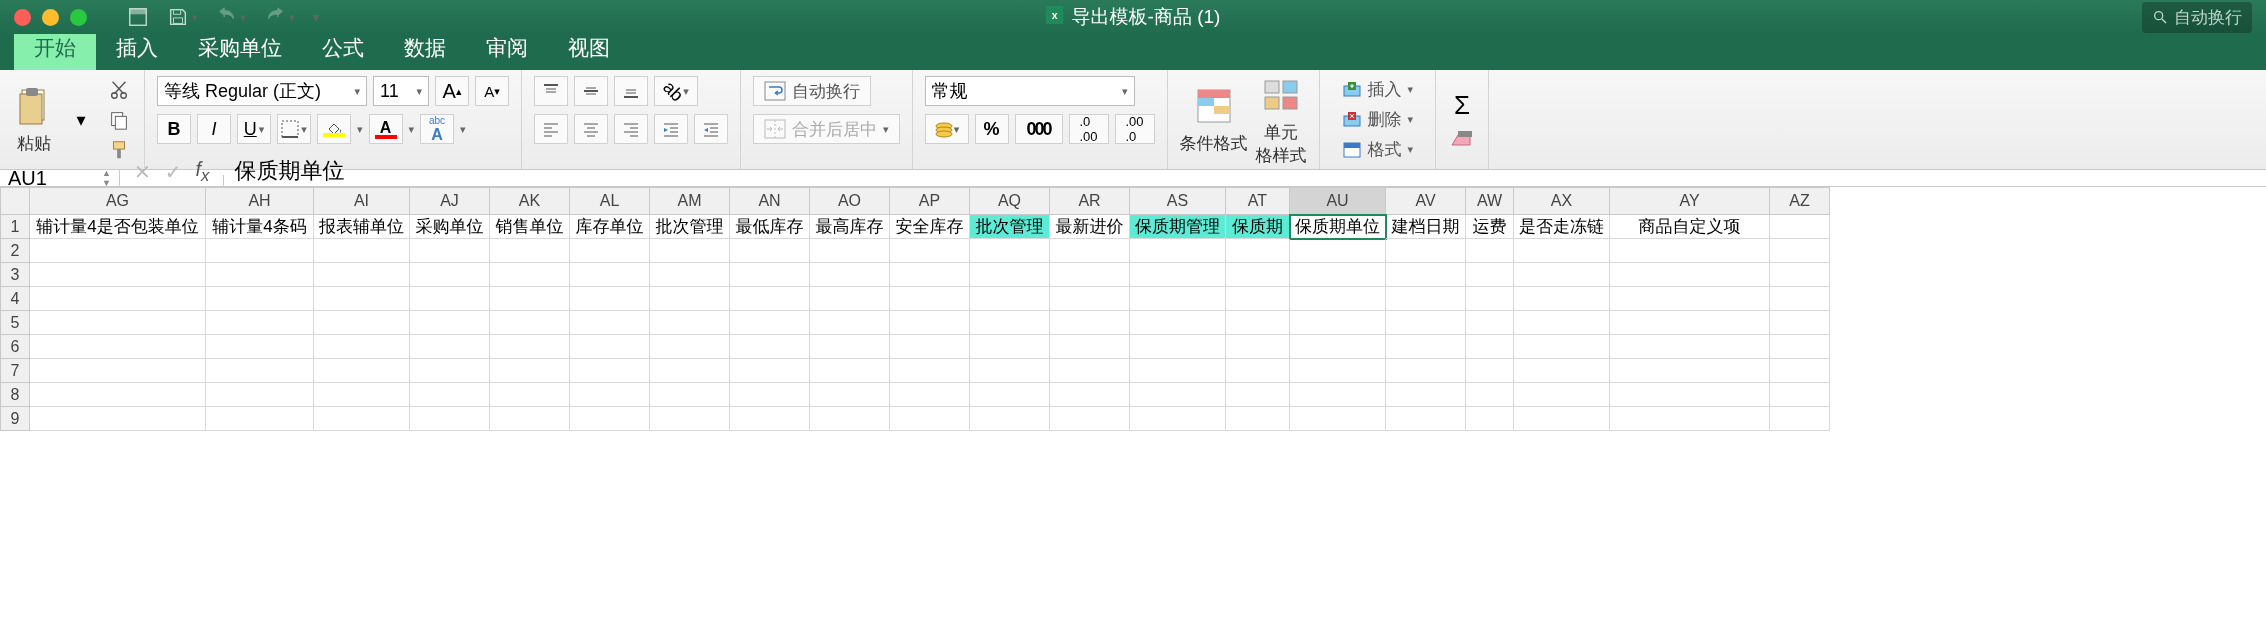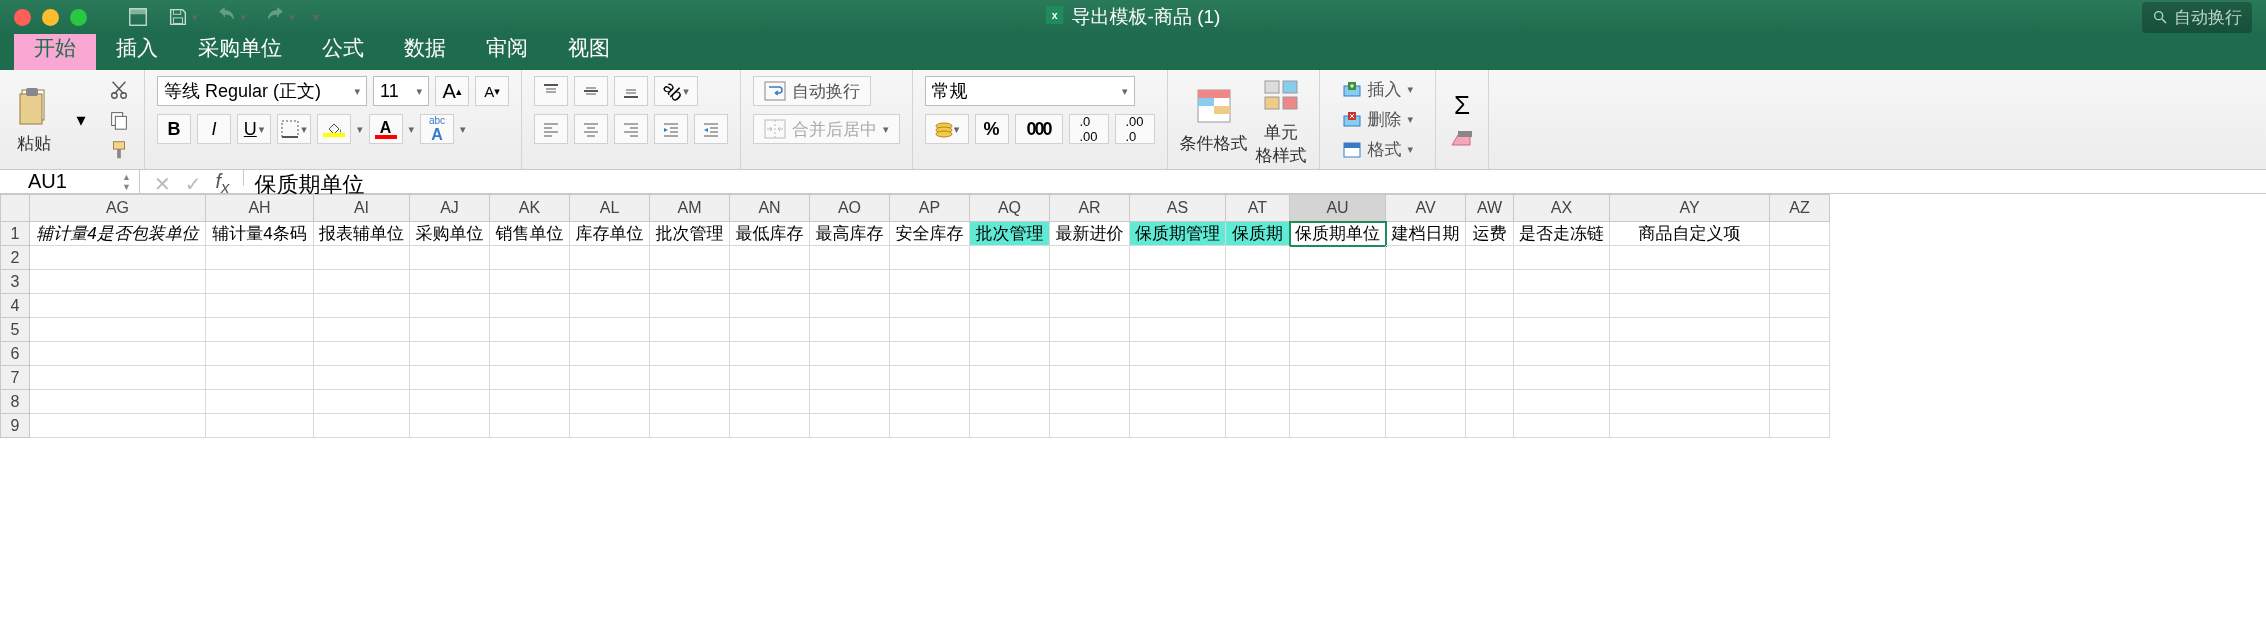--- a/index.html
+++ b/index.html
@@ -14,40 +14,40 @@
   .light.green { background: #28c840; }
   .qat { display: flex; gap: 18px; margin-left: 40px; align-items: center; color: #d6e8df; }
   .qat-item { opacity: .9; cursor: pointer; display:flex; align-items:center; gap:3px; }
   .title-center { position: absolute; left: 50%; transform: translateX(-50%); font-size: 19px; display:flex; align-items:center; gap:8px; }
   .doc-icon { width: 18px; height: 18px; display:inline-block; }
   .search-box { margin-left: auto; margin-right: 14px; display:flex; align-items:center; gap:6px; background: rgba(0,0,0,.25); padding: 4px 10px; border-radius: 4px; font-size: 17px; color:#bcd6ca;}
   
   
   .tabs { height: 36px; background: #1f6b4d; display: flex; align-items: flex-end; padding-left: 14px; }
   .tab { padding: 8px 20px; color: #fff; font-size: 21px; cursor: pointer; }
-  .tab.active { background: #f9a8d4; color: #206b4d; }
+  .tab.active { background: #86efac; color: #206b4d; }
   
   
   .ribbon { height: 100px; background: linear-gradient(#f7f7f7,#ececec); border-bottom: 1px solid #c9c9c9; display: flex; }
   .group { border-right: 1px solid #d4d4d4; padding: 6px 12px; display: flex; gap: 8px; align-items: center; position:relative;}
   .vbtn { display:flex; flex-direction:column; align-items:center; gap:4px; font-size:17px; color:#333; cursor:pointer; }
   .vbtn .ico-big { width:44px; height:44px; }
   .small-col { display:flex; flex-direction:column; gap:8px; }
   .small-ico { width:26px; height:22px; cursor:pointer; }
   .font-select { width:210px; height:30px; background:#fff; border:1px solid #bcbcbc; font-size:18px; padding:0 6px; display:flex; align-items:center; justify-content:space-between; }
   .size-select { width:56px; height:30px; background:#fff; border:1px solid #bcbcbc; font-size:18px; padding:0 6px; display:flex; align-items:center; justify-content:space-between;}
   .btn-row { display:flex; gap:6px; }
   .rb { width:34px; height:30px; border:1px solid #d0d0d0; background:#fafafa; display:flex; align-items:center; justify-content:center; cursor:pointer; font-size:18px;}
   .rb-wide { width:auto; padding:0 10px; gap:6px; font-size:17px; color:#555; }
   .rb.disabled { color:#aaa; }
   .caret-sm { font-size:11px; color:#666; }
   .fontcolor-bar { width:22px; height:4px; margin-top:-2px;}
   
   
-  .fbar { height: 24px; border-bottom: 1px solid #c9c9c9; display:flex; align-items:flex-start; background:#fff;padding-left:20px;}
+  .fbar { height: 17px; border-bottom: 1px solid #c9c9c9; display:flex; align-items:flex-end; background:#fff;}
   .namebox { width:120px; height:100%; border-right:1px solid #c9c9c9; display:flex; align-items:center; padding:0 8px; font-size:20px; justify-content:space-between;}
   .fbar-btns { display:flex; gap:14px; padding:0 14px; color:#888; font-size:20px; align-items:center;}
   .fx { font-style:italic; color:#555; font-size:20px;}
   .fbar-sep { width:1px; height:70%; background:#c9c9c9;}
   .formula-input { flex:1; padding:0 10px; font-size:22px; }
   
   
   .grid-wrap { position:relative; }
   .col-headers { display:flex; height:28px; }
   .corner { width:30px; border:1px solid #c9c9c9; background:#f0f0f0;}
@@ -443,21 +443,21 @@
       <div class="colh active" style="width: 96px;">AU</div>
       <div class="colh" style="width: 80px;">AV</div>
       <div class="colh" style="width: 48px;">AW</div>
       <div class="colh" style="width: 96px;">AX</div>
       <div class="colh" style="width: 160px;">AY</div>
       <div class="colh" style="width: 60px;">AZ</div>
     </div>
   <div id="rows">
       <div class="row">
         <div class="rowh">1</div>
-        <div class="cell hdr-cell" style="width: 176px; font-style: italic;">辅计量4是否包装单位</div>
+        <div class="cell hdr-cell" style="width: 176px;">辅计量4是否包装单位</div>
         <div class="cell hdr-cell" style="width: 108px;">辅计量4条码</div>
         <div class="cell hdr-cell" style="width: 96px;">报表辅单位</div>
         <div class="cell hdr-cell" style="width: 80px;">采购单位</div>
         <div class="cell hdr-cell" style="width: 80px;">销售单位</div>
         <div class="cell hdr-cell" style="width: 80px;">库存单位</div>
         <div class="cell hdr-cell" style="width: 80px;">批次管理</div>
         <div class="cell hdr-cell" style="width: 80px;">最低库存</div>
         <div class="cell hdr-cell" style="width: 80px;">最高库存</div>
         <div class="cell hdr-cell" style="width: 80px;">安全库存</div>
         <div class="cell hdr-cell yellow" style="width: 80px;">批次管理</div>

